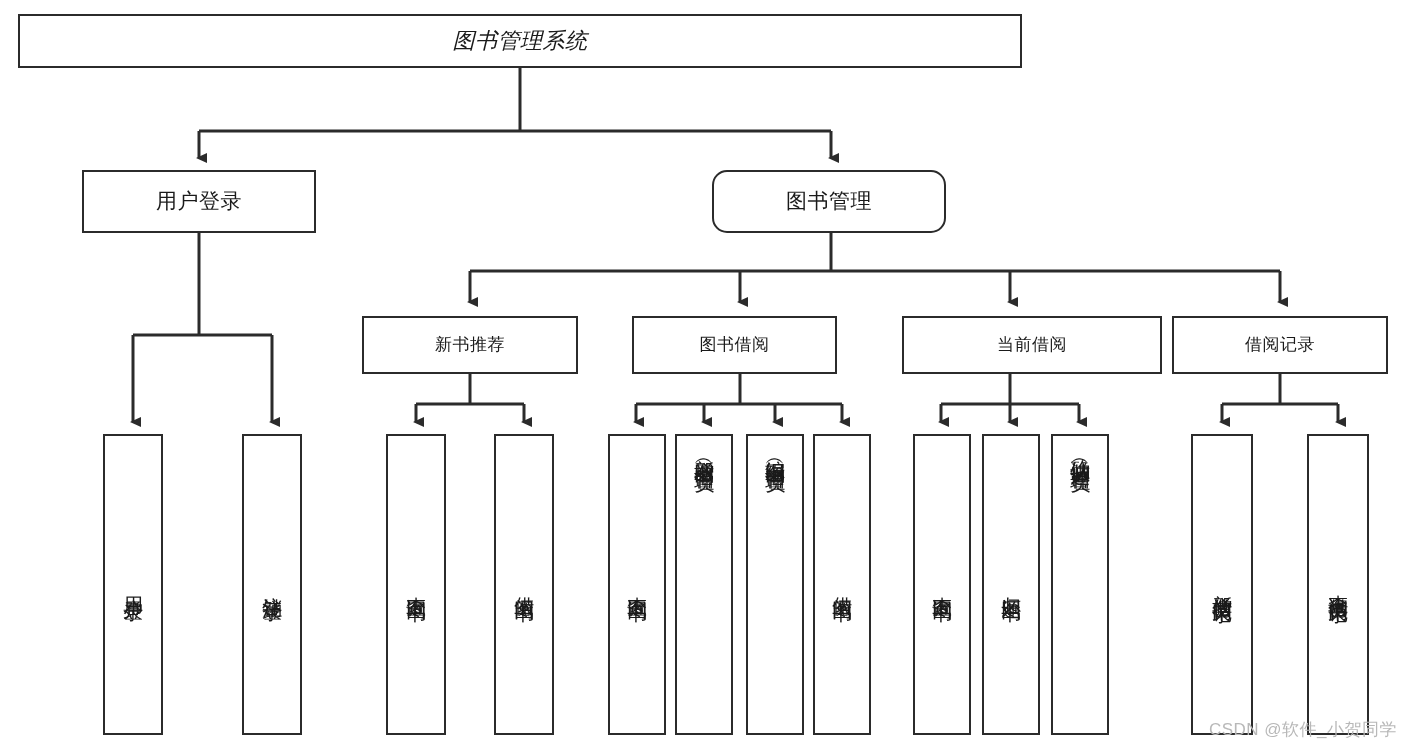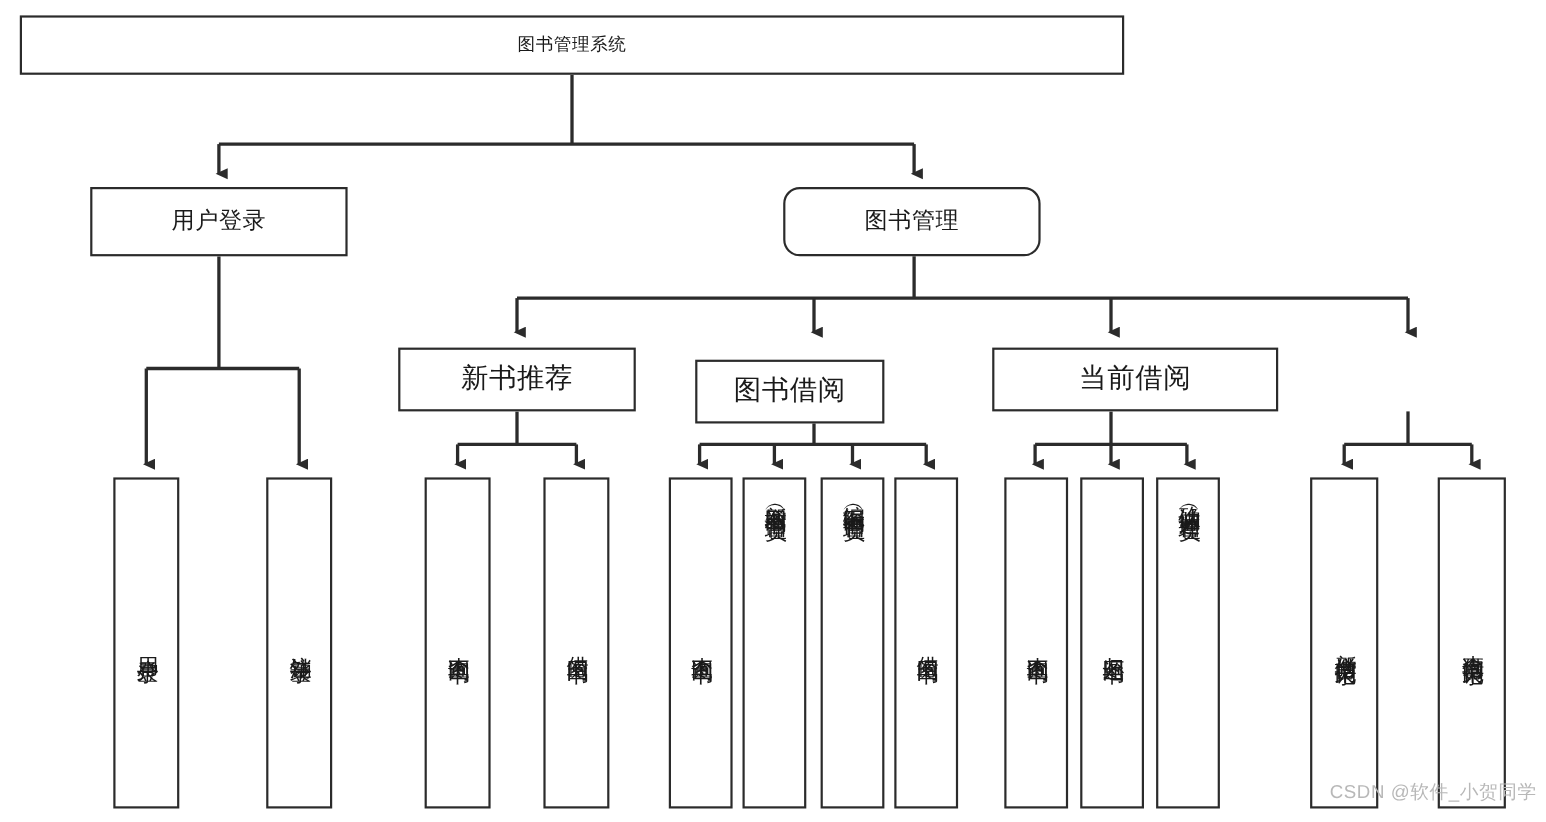--- a/index.html
+++ b/index.html
@@ -26,23 +26,23 @@
     align-items: center;
     justify-content: center;
     color: #1a1a1a;
   }
   .node .label {
     font-size: 21px;
     line-height: 1.25;
     letter-spacing: 0.5px;
     white-space: nowrap;
   }
-  .node.root .label { font-size: 16px; }
+  .node.root .label { font-size: 22px; font-style: italic; }
   .node.lvl2 .label { font-size: 21px; }
-  .node.lvl3 .label { font-size: 25px; }
+  .node.lvl3 .label { font-size: 17px; }
   
   .node.leaf {
     align-items: flex-start;
     justify-content: center;
     padding-top: 8px;
   }
   .node.leaf .label {
     writing-mode: vertical-rl;
     text-orientation: upright;
     font-size: 20px;
@@ -59,21 +59,21 @@
     position: absolute;
     left: 0;
     top: 0;
     width: 1405px;
     height: 747px;
     pointer-events: none;
   }
   .watermark {
     position: absolute;
     right: 8px;
-    bottom: 16px;
+    bottom: 6px;
     font-size: 17px;
     color: #b8b8b8;
     letter-spacing: 0.5px;
     white-space: nowrap;
   }
 </style>
 </head>
 <body>
 
 <div id="canvas">
@@ -135,26 +135,29 @@
   <div class="node lvl2" style="left:82px; top:170px; width:234px; height:63px;">
     <span class="label">用户登录</span>
   </div>
   <div class="node lvl2" style="left:712px; top:170px; width:234px; height:63px;border-radius:15px;">
     <span class="label">图书管理</span>
   </div>
 
   <div class="node lvl3" style="left:362px; top:316px; width:216px; height:58px;">
     <span class="label">新书推荐</span>
   </div>
-  <div class="node lvl3" style="left:632px; top:327px; width:172px; height:58px;">
+  <div class="node lvl3" style="left:632px; top:316px; width:205px; height:58px;">
     <span class="label">图书借阅</span>
   </div>
   <div class="node lvl3" style="left:902px; top:316px; width:260px; height:58px;">
     <span class="label">当前借阅</span>
   </div>
+  <div class="node lvl3" style="left:1172px; top:316px; width:216px; height:58px;">
+    <span class="label">借阅记录</span>
+  </div>
 
   <div class="node leaf centered" style="left:103px; top:434px; width:60px; height:301px;">
     <span class="label">用户登录</span>
   </div>
   <div class="node leaf centered" style="left:242px; top:434px; width:60px; height:301px;">
     <span class="label">注销登录</span>
   </div>
 
   <div class="node leaf centered" style="left:386px; top:434px; width:60px; height:301px;">
     <span class="label">查询图书</span>

